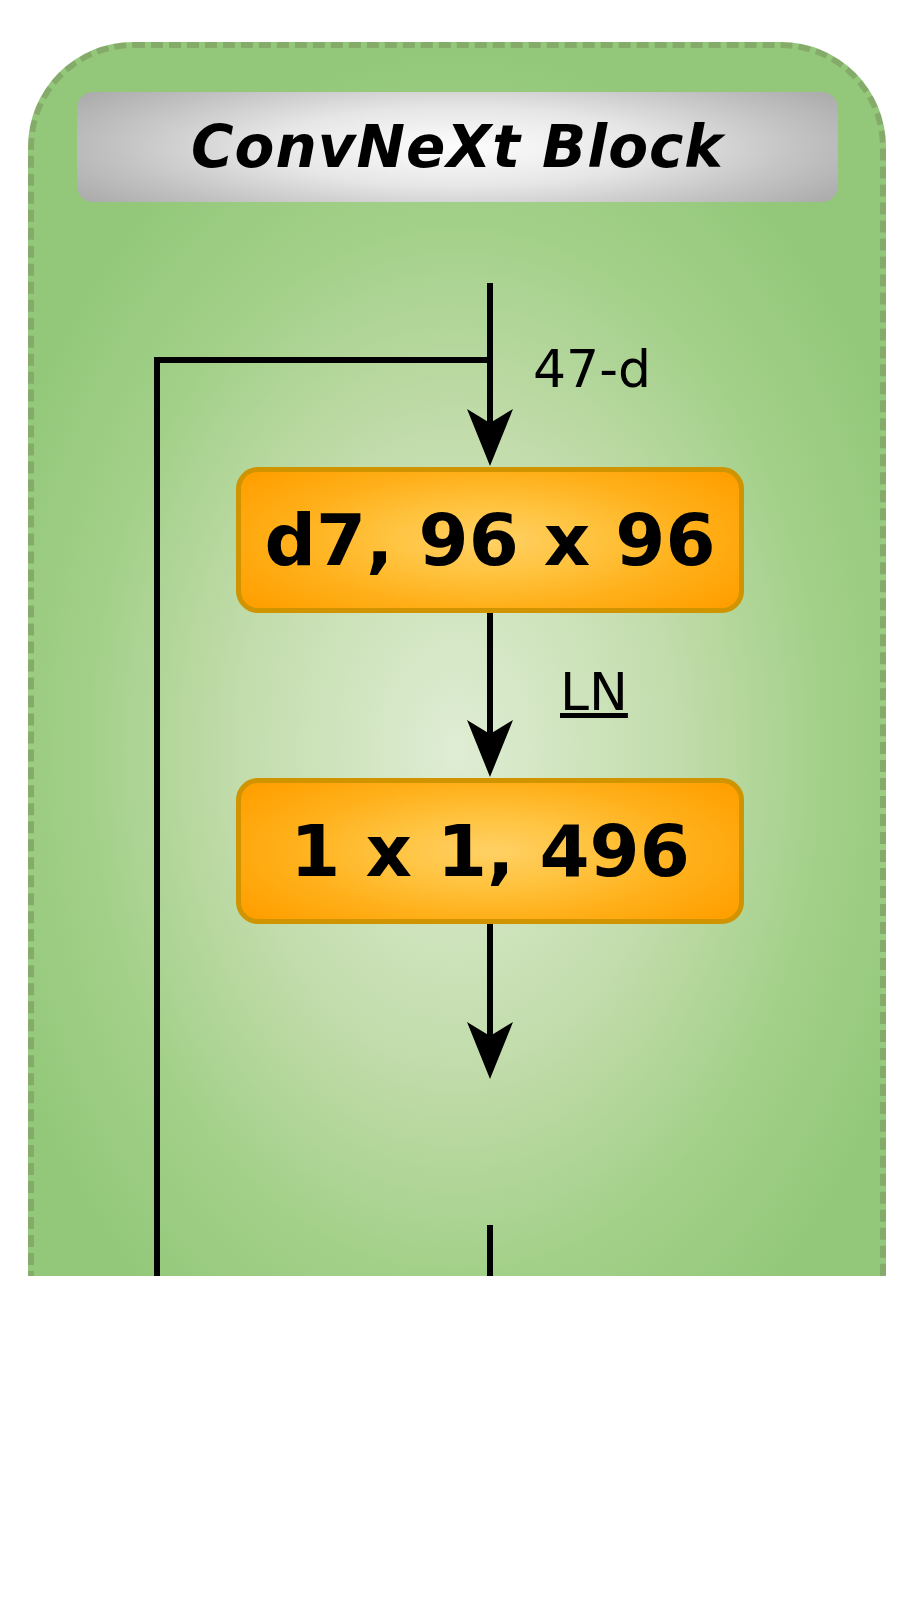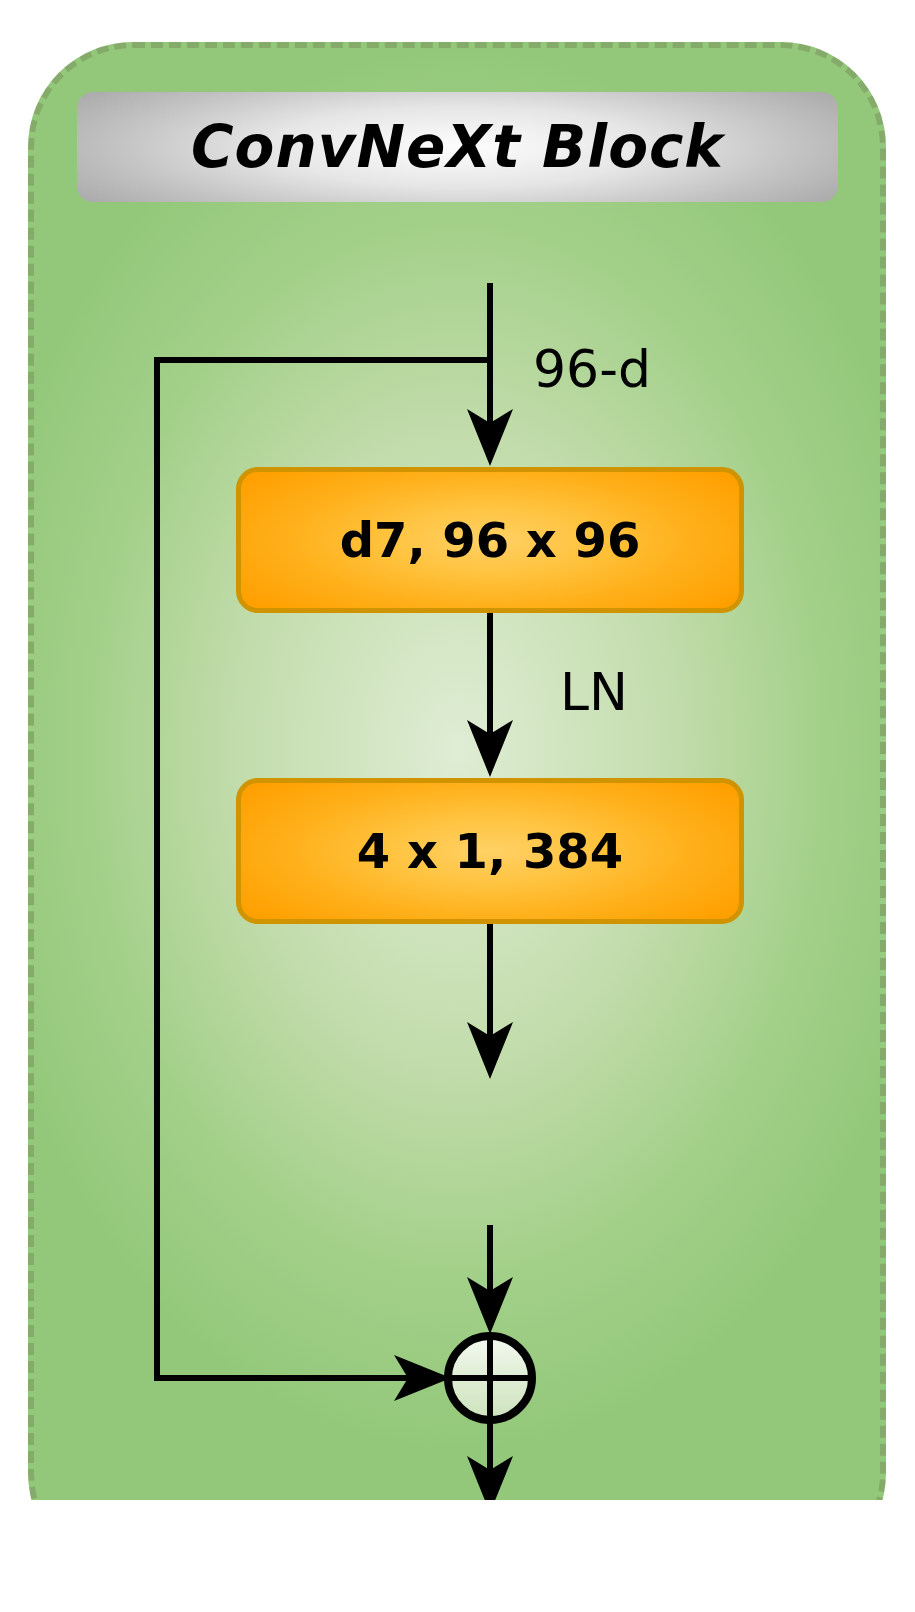--- a/index.html
+++ b/index.html
@@ -1,18 +1,18 @@
 <!DOCTYPE html>
 <html><head>
 <meta charset="utf-8">
 <style>
   html,body{margin:0;padding:0;background:#ffffff;}
   .canvas{
     position:relative;
-    width:915px;height:1500px;
+    width:915px;height:1276px;
     background:#ffffff;
     overflow:hidden;
     font-family:"DejaVu Sans","Liberation Sans",sans-serif;
     color:#000;
   }
   .panel{
     position:absolute;
     left:28px;top:42px;
     width:858px;height:1536px;
     box-sizing:border-box;
@@ -39,34 +39,34 @@
   .flow-svg{position:absolute;left:0;top:0;width:915px;height:1612px;}
   .node{
     position:absolute;
     left:236px;
     width:508px;height:146px;
     box-sizing:border-box;
     border:5px solid #cf9400;
     border-radius:22px;
     background:radial-gradient(ellipse 62% 75% at 50% 50%, #ffd165 0%, #ffc23d 35%, #ffb01a 65%, #ff9f00 100%);
     display:flex;align-items:center;justify-content:center;
-    font-size:48px;font-weight:bold;
+    font-size:72px;font-weight:bold;
     white-space:nowrap;
   }
   .node-1{top:467px;}
   .node-2{top:778px;}
   .node-3{top:1080px;}
   .edge-label{
     position:absolute;
     font-size:52px;
     line-height:1;
     white-space:nowrap;
   }
   .label-input{left:533px;top:343px;}
-  .label-ln{left:560px;top:666px;}
+  .label-ln{left:560px;top:666px;text-decoration:underline;}
   .label-gelu{left:548px;top:978px;}
 </style>
 </head>
 <body>
 
 <div class="canvas">
 
   <div class="panel"></div>
 
   <div class="header">
@@ -104,19 +104,19 @@
     <line x1="446" y1="1378" x2="534" y2="1378" stroke="#000" stroke-width="6"></line>
 
     <line x1="490" y1="1422" x2="490" y2="1500" stroke="#000" stroke-width="6"></line>
     <polygon points="490,1513 467,1456 490,1470 513,1456" fill="#000"></polygon>
   </svg>
 
   <div class="node node-1">
     <span>d7, 96 x 96</span>
   </div>
   <div class="node node-2">
-    <span>4 x 1, 384</span>
+    <span>1 x 1, 496</span>
   </div>
 
-  <div class="edge-label label-input">96-d</div>
+  <div class="edge-label label-input">47-d</div>
   <div class="edge-label label-ln">LN</div>
 
 </div>
 
 </body></html>

